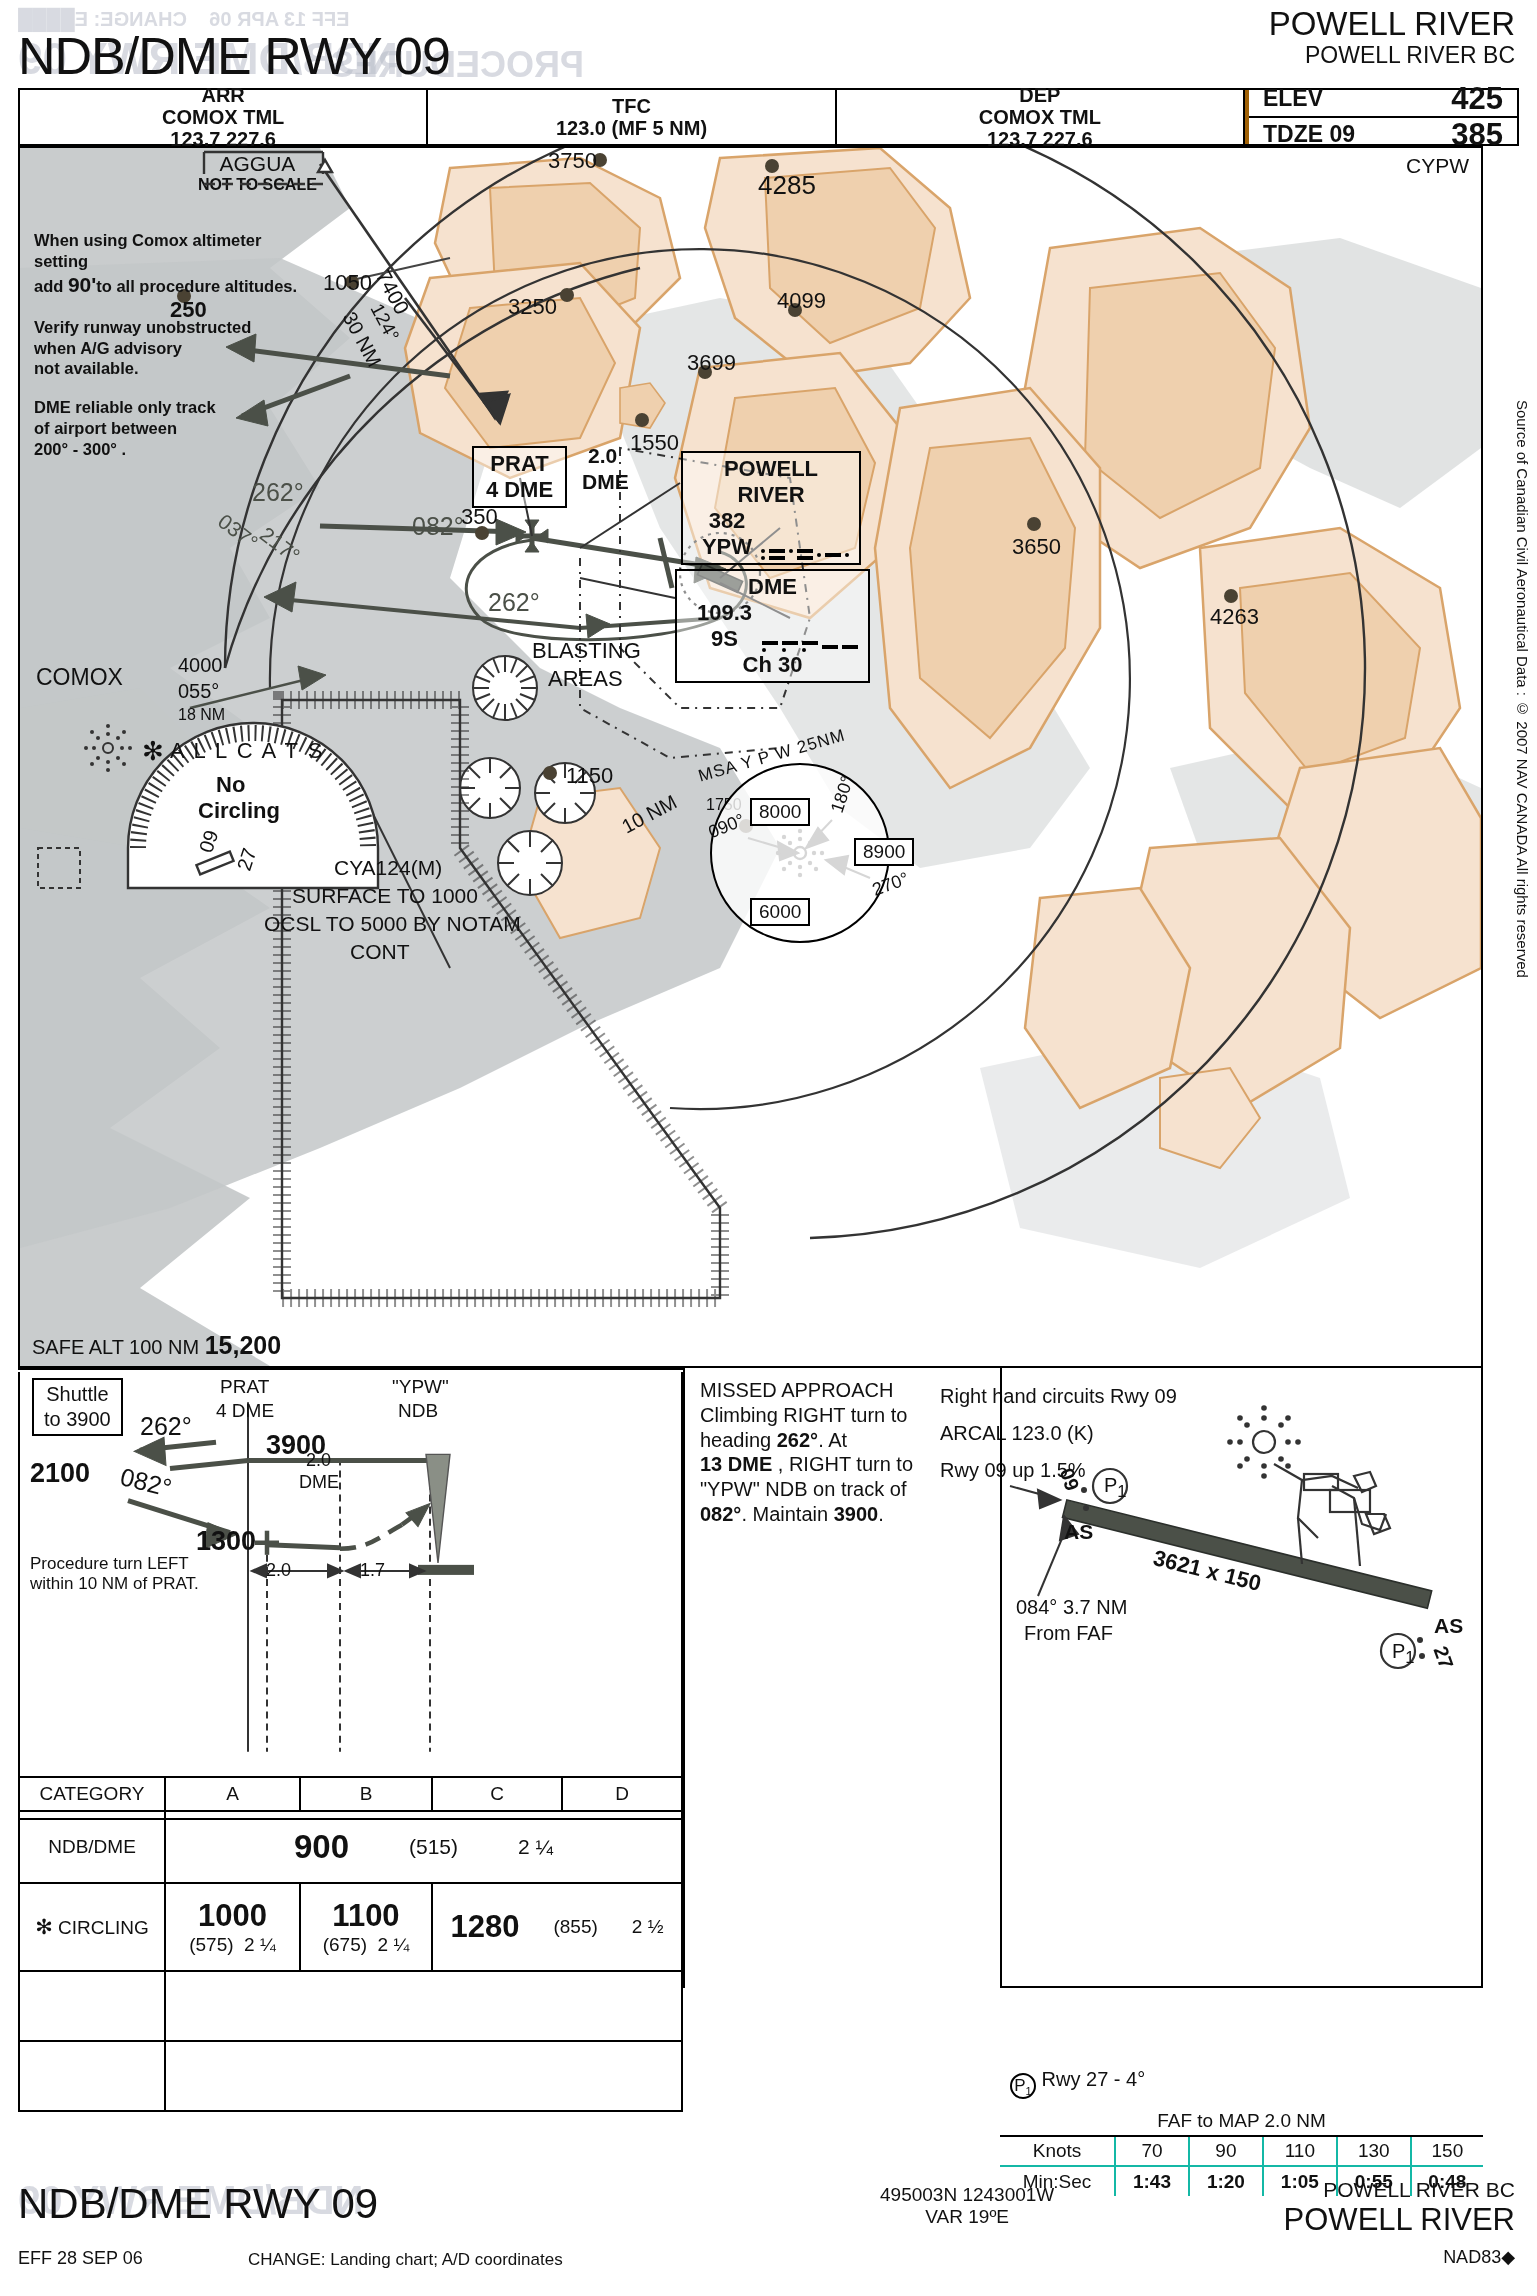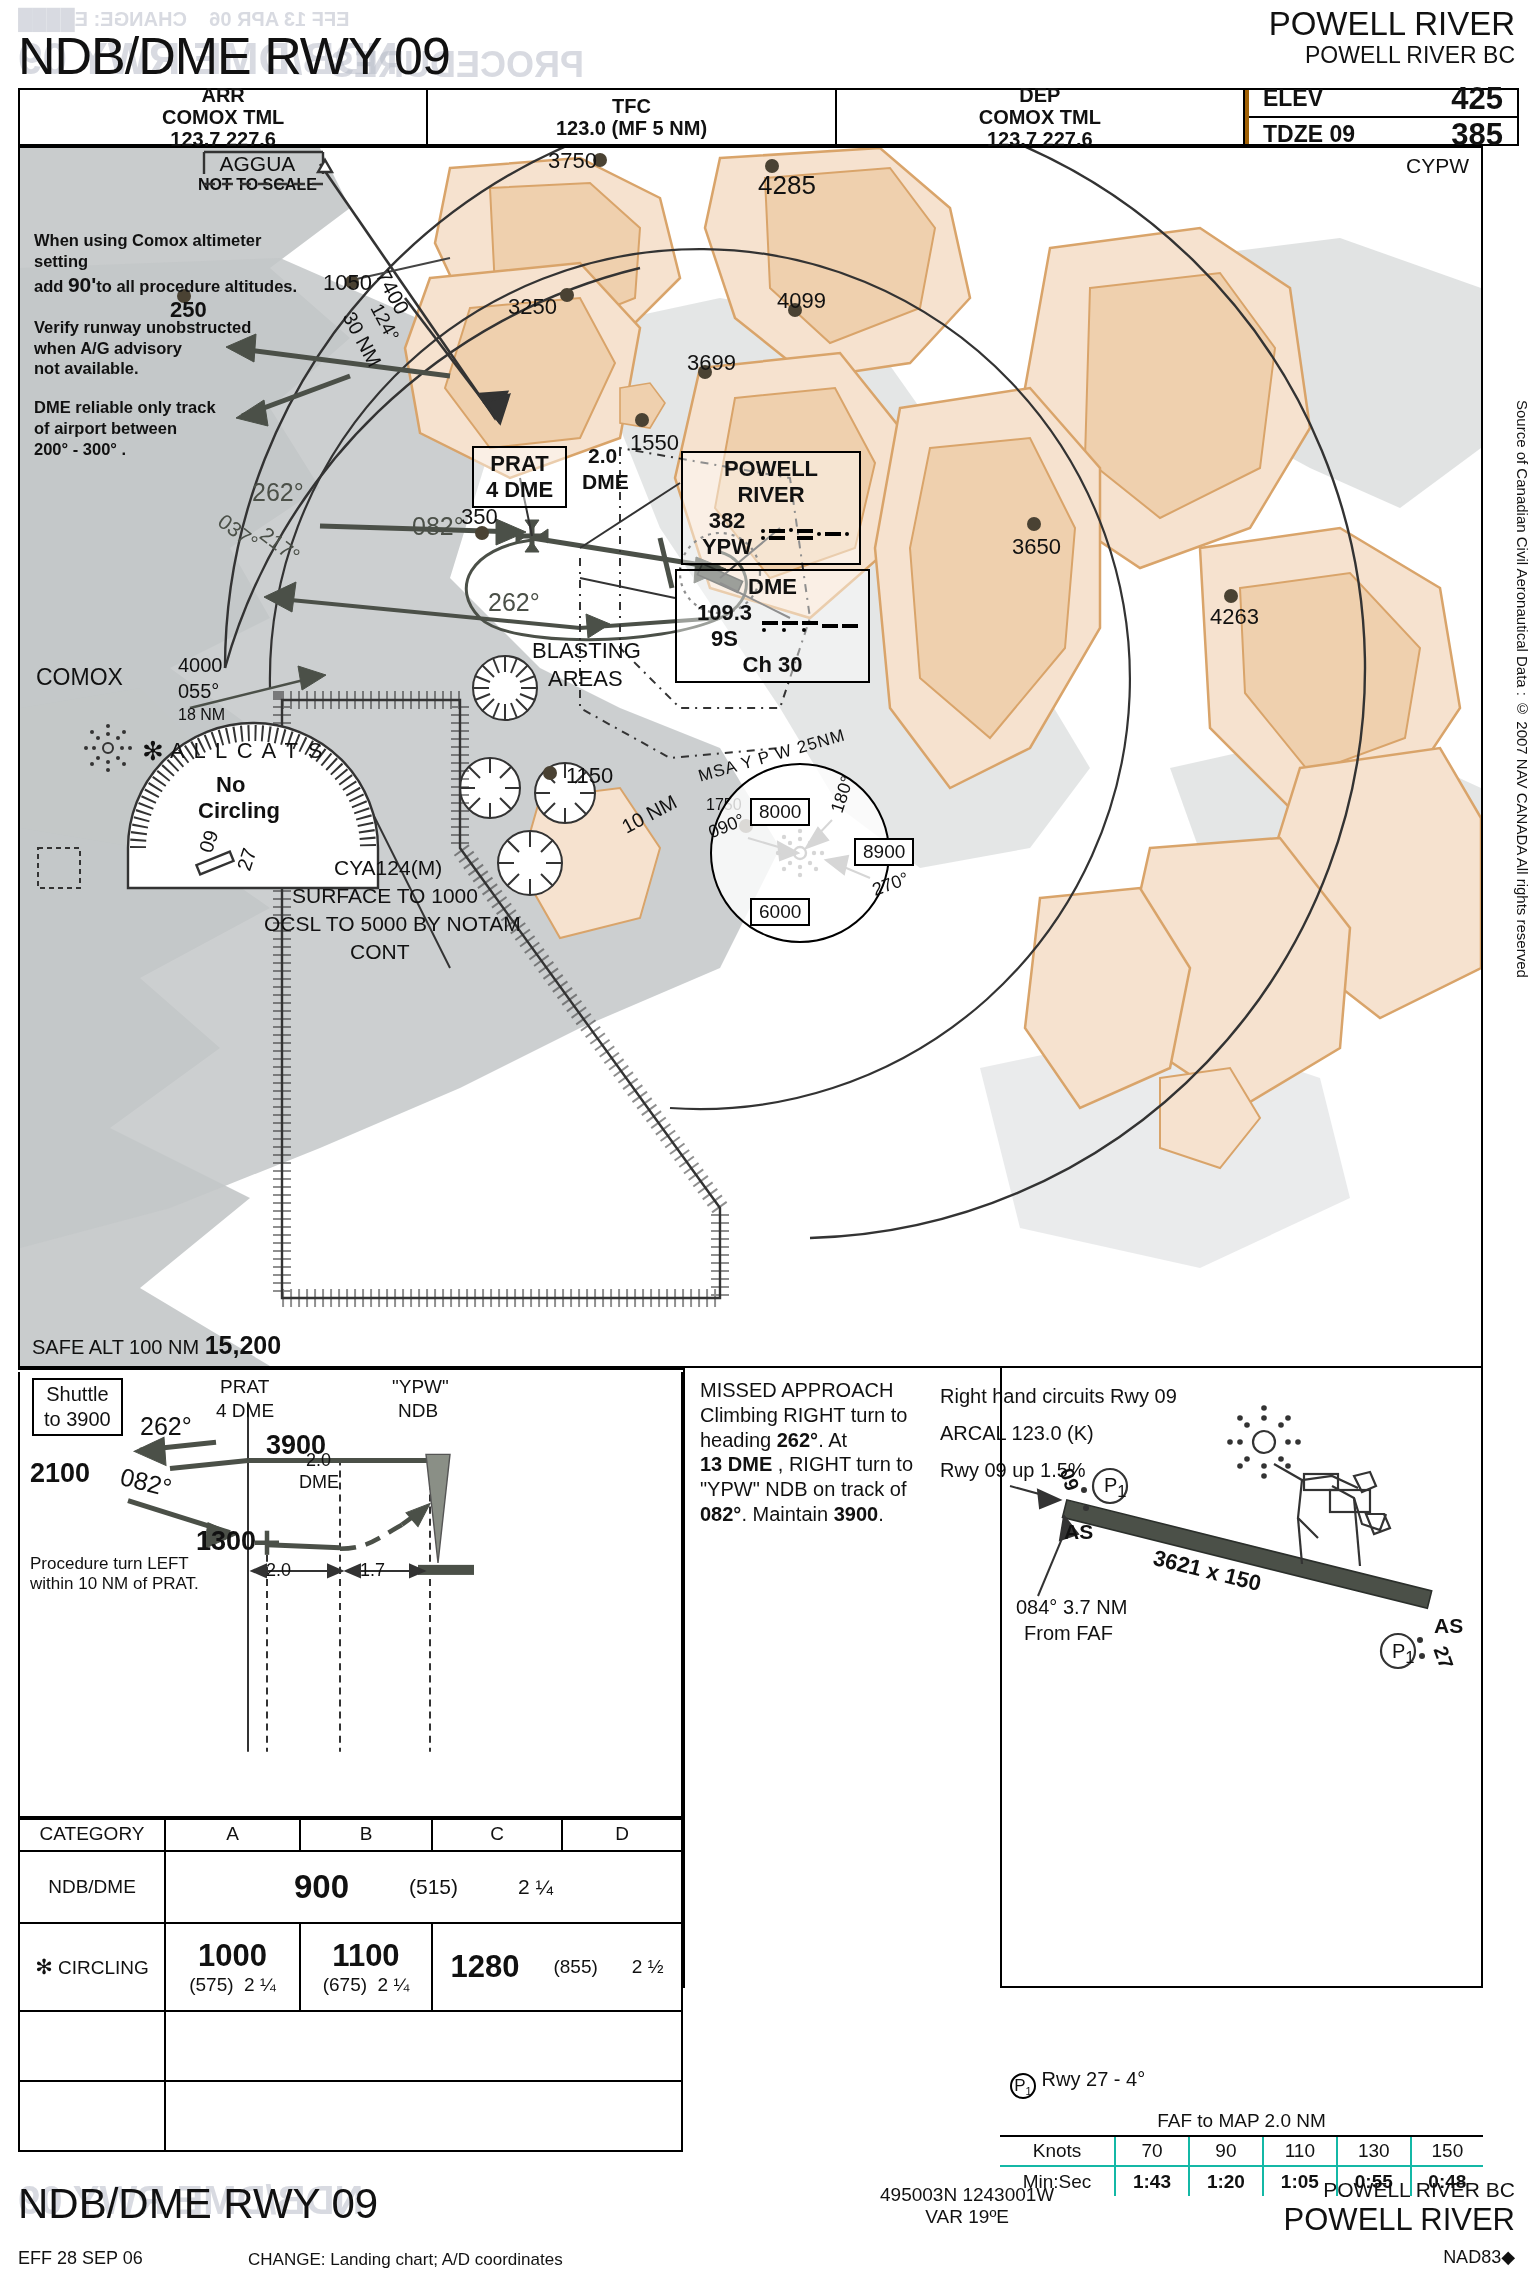--- a/index.html
+++ b/index.html
@@ -62,21 +62,21 @@
   .safealt { position:absolute; left:12px; bottom:6px; font-size:20px; }
   .safealt b { font-size:25px; }
 
   .navbox { position:absolute; border:2px solid #000; background:rgba(255,255,255,.45); }
   .navbox .n1 { font-size:22px; font-weight:bold; text-align:center; }
   .navbox .n2 { font-size:22px; font-weight:bold; text-align:center; }
 
   .nb-prat { left:452px; top:298px; width:95px; padding:3px 9px; }
   .nb-pr   { left:661px; top:303px; width:180px; padding:3px 10px; }
   .nb-dme  { left:655px; top:421px; width:195px; padding:3px 10px; }
-  .nb-pr .row, .nb-dme .row { display:flex; align-items:center; gap:0; }
+  .nb-pr .row, .nb-dme .row { display:flex; align-items:flex-end; gap:0; }
   .morse { display:flex; align-items:center; gap:4px; }
   .morse i { display:block; background:#000; height:4px; }
   .mdot { width:4px; border-radius:50%; height:4px!important; }
   .mdash { width:16px; }
 
   .msa { position:absolute; left:690px; top:615px; width:180px; height:180px;
          border:2px solid #000; border-radius:50%; background:rgba(255,255,255,.8); }
   .msa-lbl { position:absolute; font-size:17px; letter-spacing:1px; }
   .msa-alt { position:absolute; border:2px solid #000; background:#fff;
              font-size:19px; padding:1px 7px; }
@@ -94,21 +94,21 @@
   .profvec { position:absolute; inset:0; width:100%; height:100%; }
 
   .ma-text { position:absolute; left:700px; top:1378px; width:215px; font-size:20px; line-height:1.24; }
   .ma-text b { font-weight:bold; }
 
   .aero-info { position:absolute; left:940px; top:1378px; width:330px; font-size:20px; line-height:1.85; }
 
   
   .mins {
     position:absolute; left:18px; top:1776px; width:665px;
-    border-collapse:collapse; font-size:19px;margin-top:40px;
+    border-collapse:collapse; font-size:19px;
   }
   .mins td { border:2px solid #000; text-align:center; }
   .mins .rowhdr { height:34px; }
   .mins .catlabel { width:146px; }
 
   
   .apt {
     position:absolute; left:1000px; top:1368px; width:483px; height:620px;
     border-left:2px solid #000; border-bottom:2px solid #000; border-right:2px solid #000;
   }

